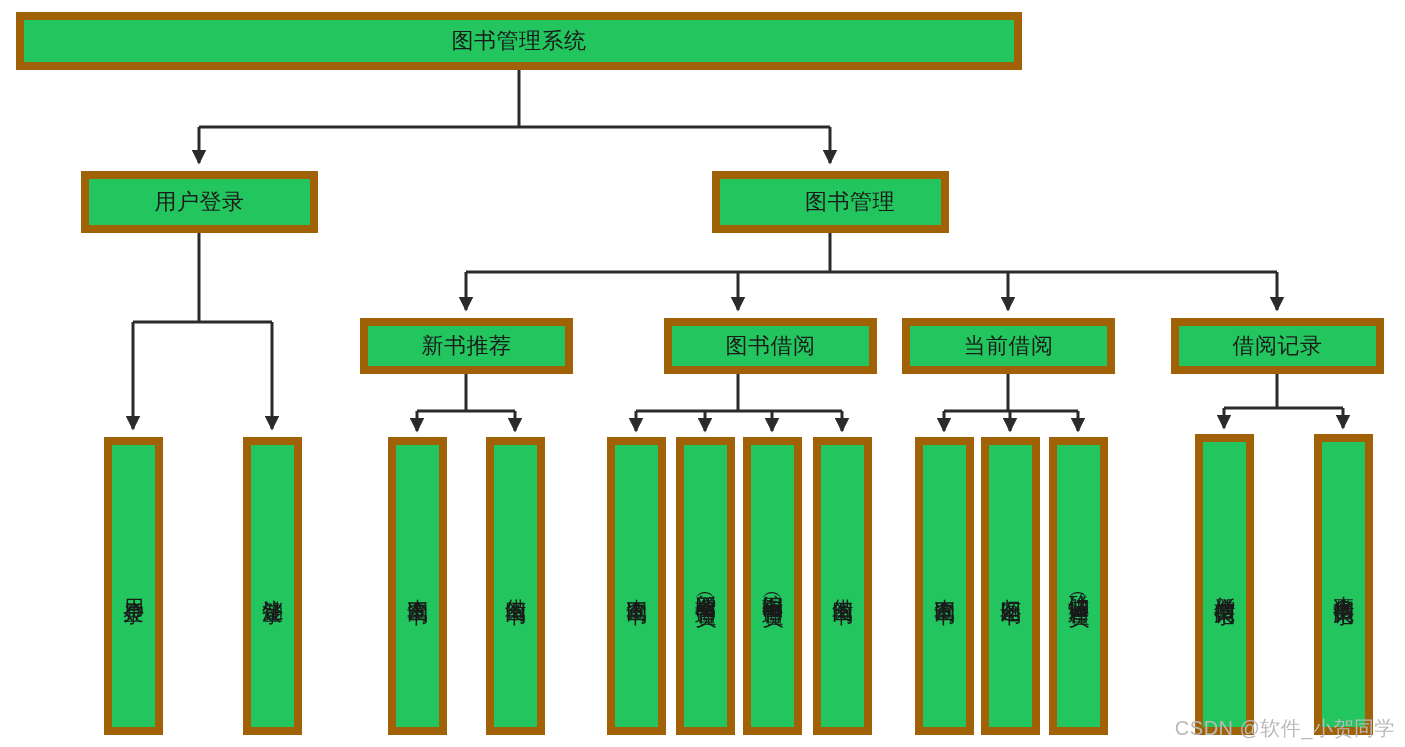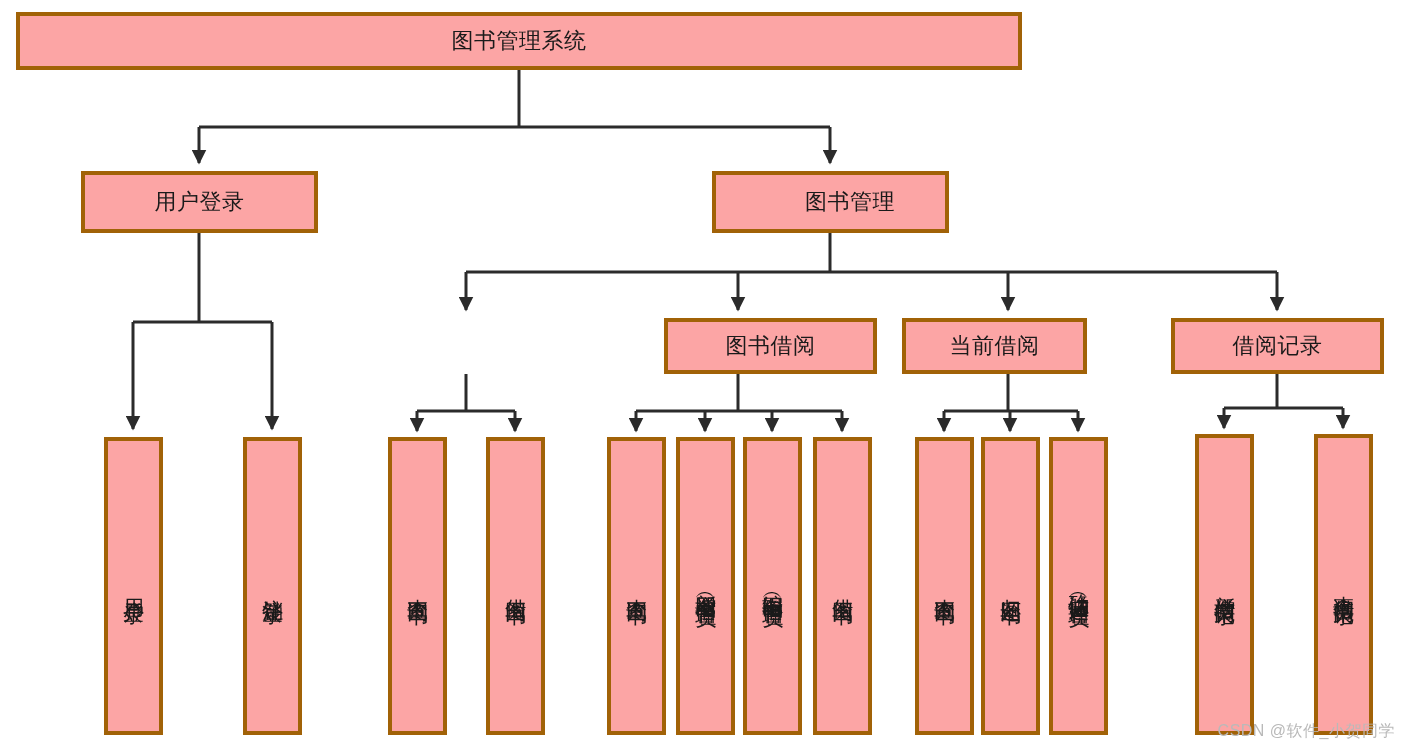--- a/index.html
+++ b/index.html
@@ -20,22 +20,22 @@
   #diagram-svg {
     position: absolute;
     left: 0;
     top: 0;
     width: 1405px;
     height: 747px;
   }
   .node-box {
     position: absolute;
     box-sizing: border-box;
-    border: 4px solid #a16207;
-    background: #fca5a5;
+    border: 8px solid #a16207;
+    background: #22c55e;
     display: flex;
     align-items: center;
     justify-content: center;
     overflow: hidden;
   }
   .node-label-h {
     font-size: 22px;
     color: #1a1a1a;
     line-height: 1.1;
     white-space: nowrap;
@@ -47,21 +47,21 @@
     writing-mode: vertical-rl;
     text-orientation: upright;
     line-height: 1.25;
     letter-spacing: 2px;
     white-space: nowrap;
   }
   .watermark {
     position: absolute;
     right: 10px;
     bottom: 5px;
-    font-size: 16px;
+    font-size: 20px;
     color: #b9b9b9;
     white-space: nowrap;
     letter-spacing: 0.5px;
   }
 </style>
 </head>
 <body>
 
 <div id="canvas">
 
@@ -122,24 +122,27 @@
     <span class="node-label-h">图书管理系统</span>
   </div>
 
   <div class="node-box" style="left:81px; top:171px; width:237px; height:62px;">
     <span class="node-label-h">用户登录</span>
   </div>
   <div class="node-box" style="left:712px; top:171px; width:237px; height:62px;padding-left:39px;">
     <span class="node-label-h">图书管理</span>
   </div>
 
+  <div class="node-box" style="left:360px; top:318px; width:213px; height:56px;">
+    <span class="node-label-h">新书推荐</span>
+  </div>
   <div class="node-box" style="left:632px; top:318px; width:213px; height:56px;margin-left:32px;">
     <span class="node-label-h">图书借阅</span>
   </div>
-  <div class="node-box" style="left:902px; top:318px; width:185px; height:56px;">
+  <div class="node-box" style="left:902px; top:318px; width:213px; height:56px;">
     <span class="node-label-h">当前借阅</span>
   </div>
   <div class="node-box" style="left:1171px; top:318px; width:213px; height:56px;justify-content:center;">
     <span class="node-label-h">借阅记录</span>
   </div>
 
   <div class="node-box" style="left:104px; top:437px; width:59px; height:298px;">
     <span class="node-label-v">用户登录</span>
   </div>
   <div class="node-box" style="left:243px; top:437px; width:59px; height:298px;">

